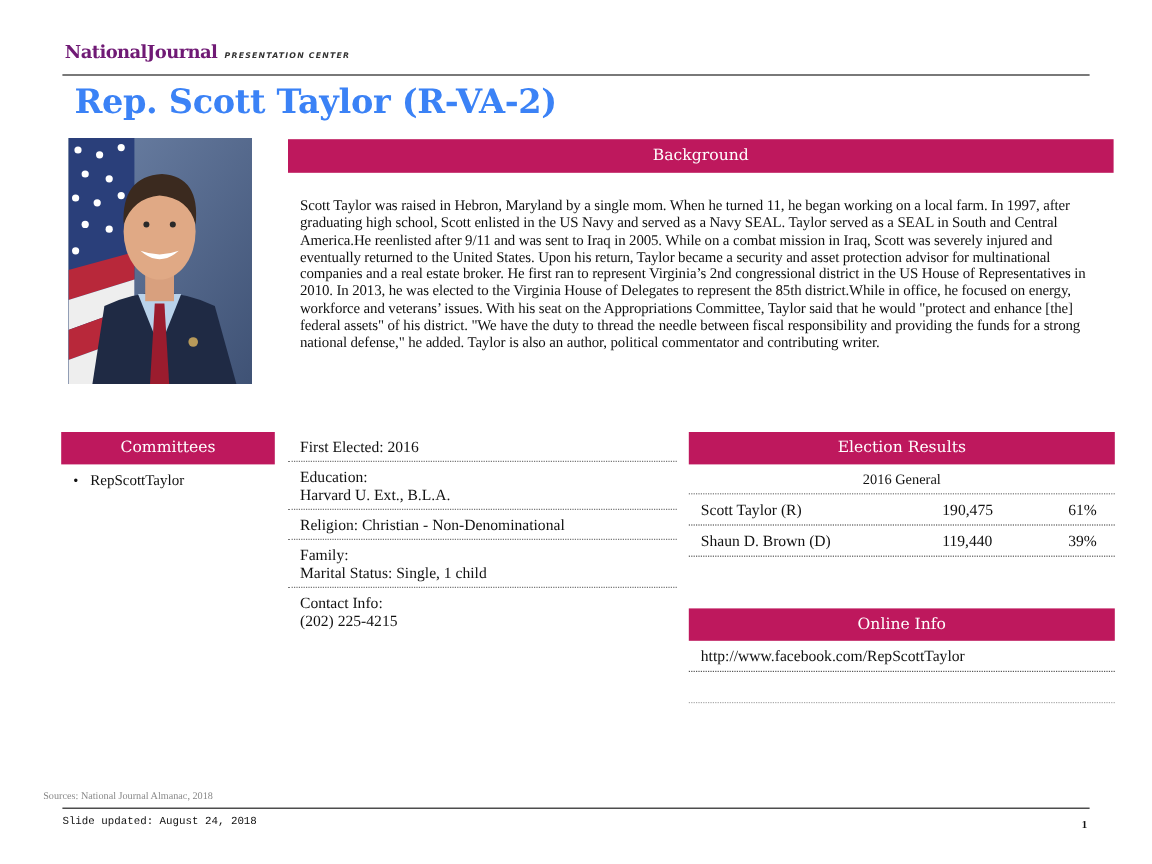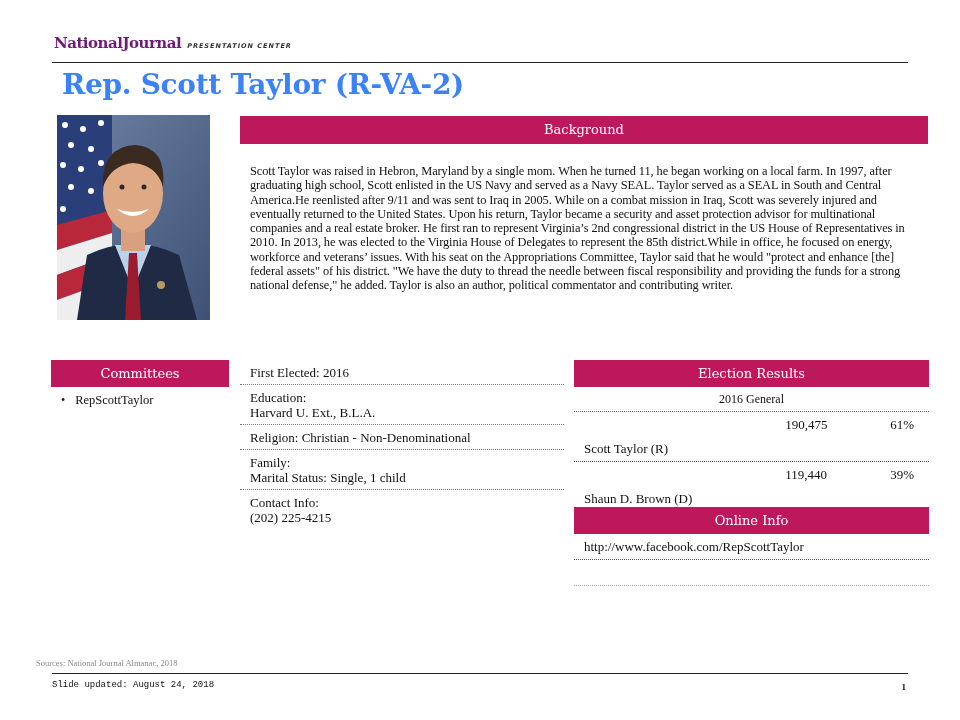--- a/index.html
+++ b/index.html
@@ -30,21 +30,21 @@
 
   .bio { position: absolute; left: 240px; top: 360px; width: 324px; }
   .bio .hdr { height: 27px; line-height: 27px; }
   .bio-row { font-family: "Liberation Serif", serif; font-size: 13px; line-height: 15px; padding: 5px 10px 4px 10px; border-bottom: 1px dotted #777; }
   .bio-row.last { border-bottom: none; }
 
   .election { position: absolute; left: 574px; top: 360px; width: 355px; }
   .election .hdr { height: 27px; line-height: 27px; }
   .er-sub { text-align: center; font-family: "Liberation Serif", serif; font-size: 12px; padding: 5px 0 4px 0; border-bottom: 1px dotted #777; }
   .er-row { display: flex; font-family: "Liberation Serif", serif; font-size: 13px; padding: 5px 10px 4px 10px; border-bottom: 1px dotted #555; }
-  .er-row .nm { width: 190px; margin-top: 24px; }
+  .er-row .nm { width: 190px; }
   .er-row .vt { width: 110px; text-align: left; margin-left: 20px; }
   .er-row .pc { flex: 1; text-align: right; padding-right: 5px; }
 
   .online { position: absolute; left: 574px; top: 507px; width: 355px; }
   .online .hdr { height: 27px; line-height: 27px; }
   .on-row { font-family: "Liberation Serif", serif; font-size: 13px; padding: 5px 10px 5px 10px; border-bottom: 1px dotted #555; height: 26px; }
   .on-empty { height: 26px; border-bottom: 1px dotted #aaa; }
 
   .sources { position: absolute; left: 36px; top: 658px; font-family: "Liberation Serif", serif; font-size: 8.5px; color: #888; }
   .bottom-rule { position: absolute; left: 52px; right: 52px; top: 673px; border-top: 1px solid #222; }

